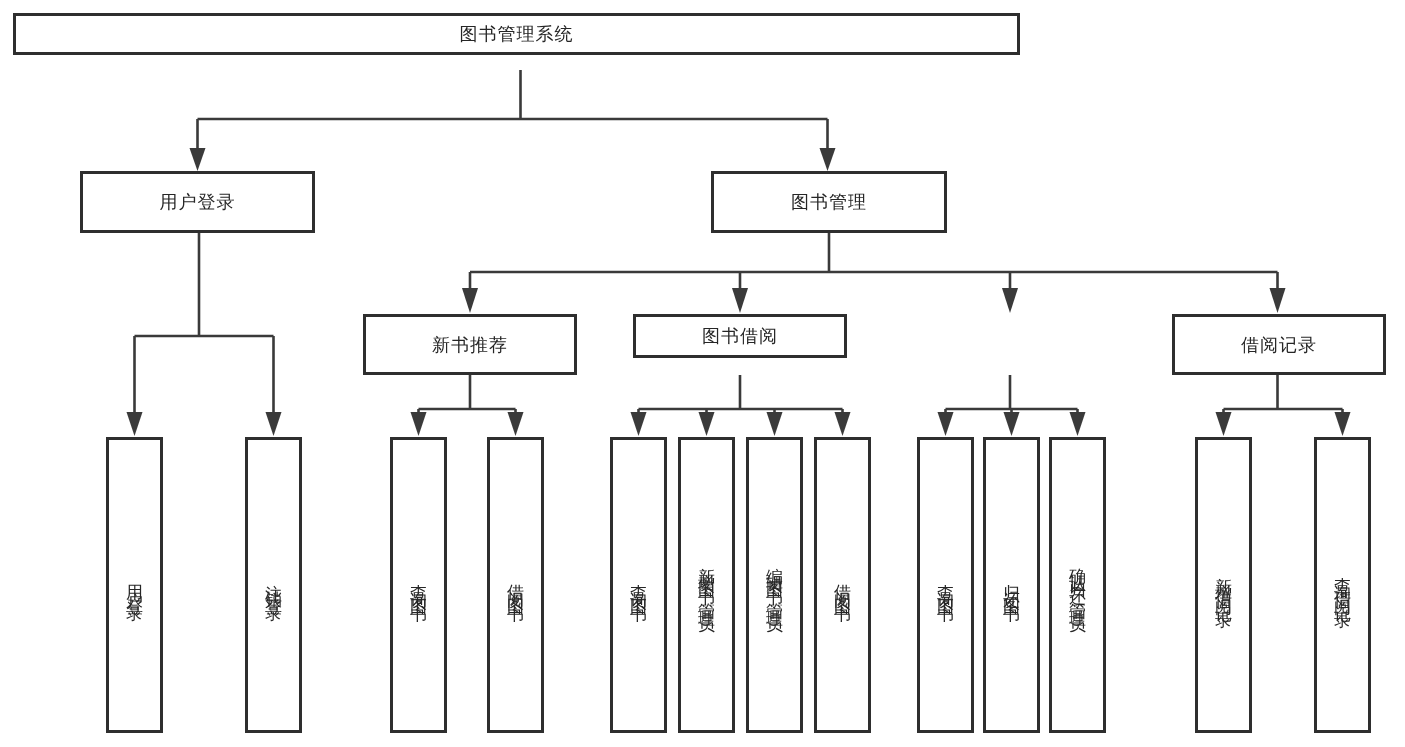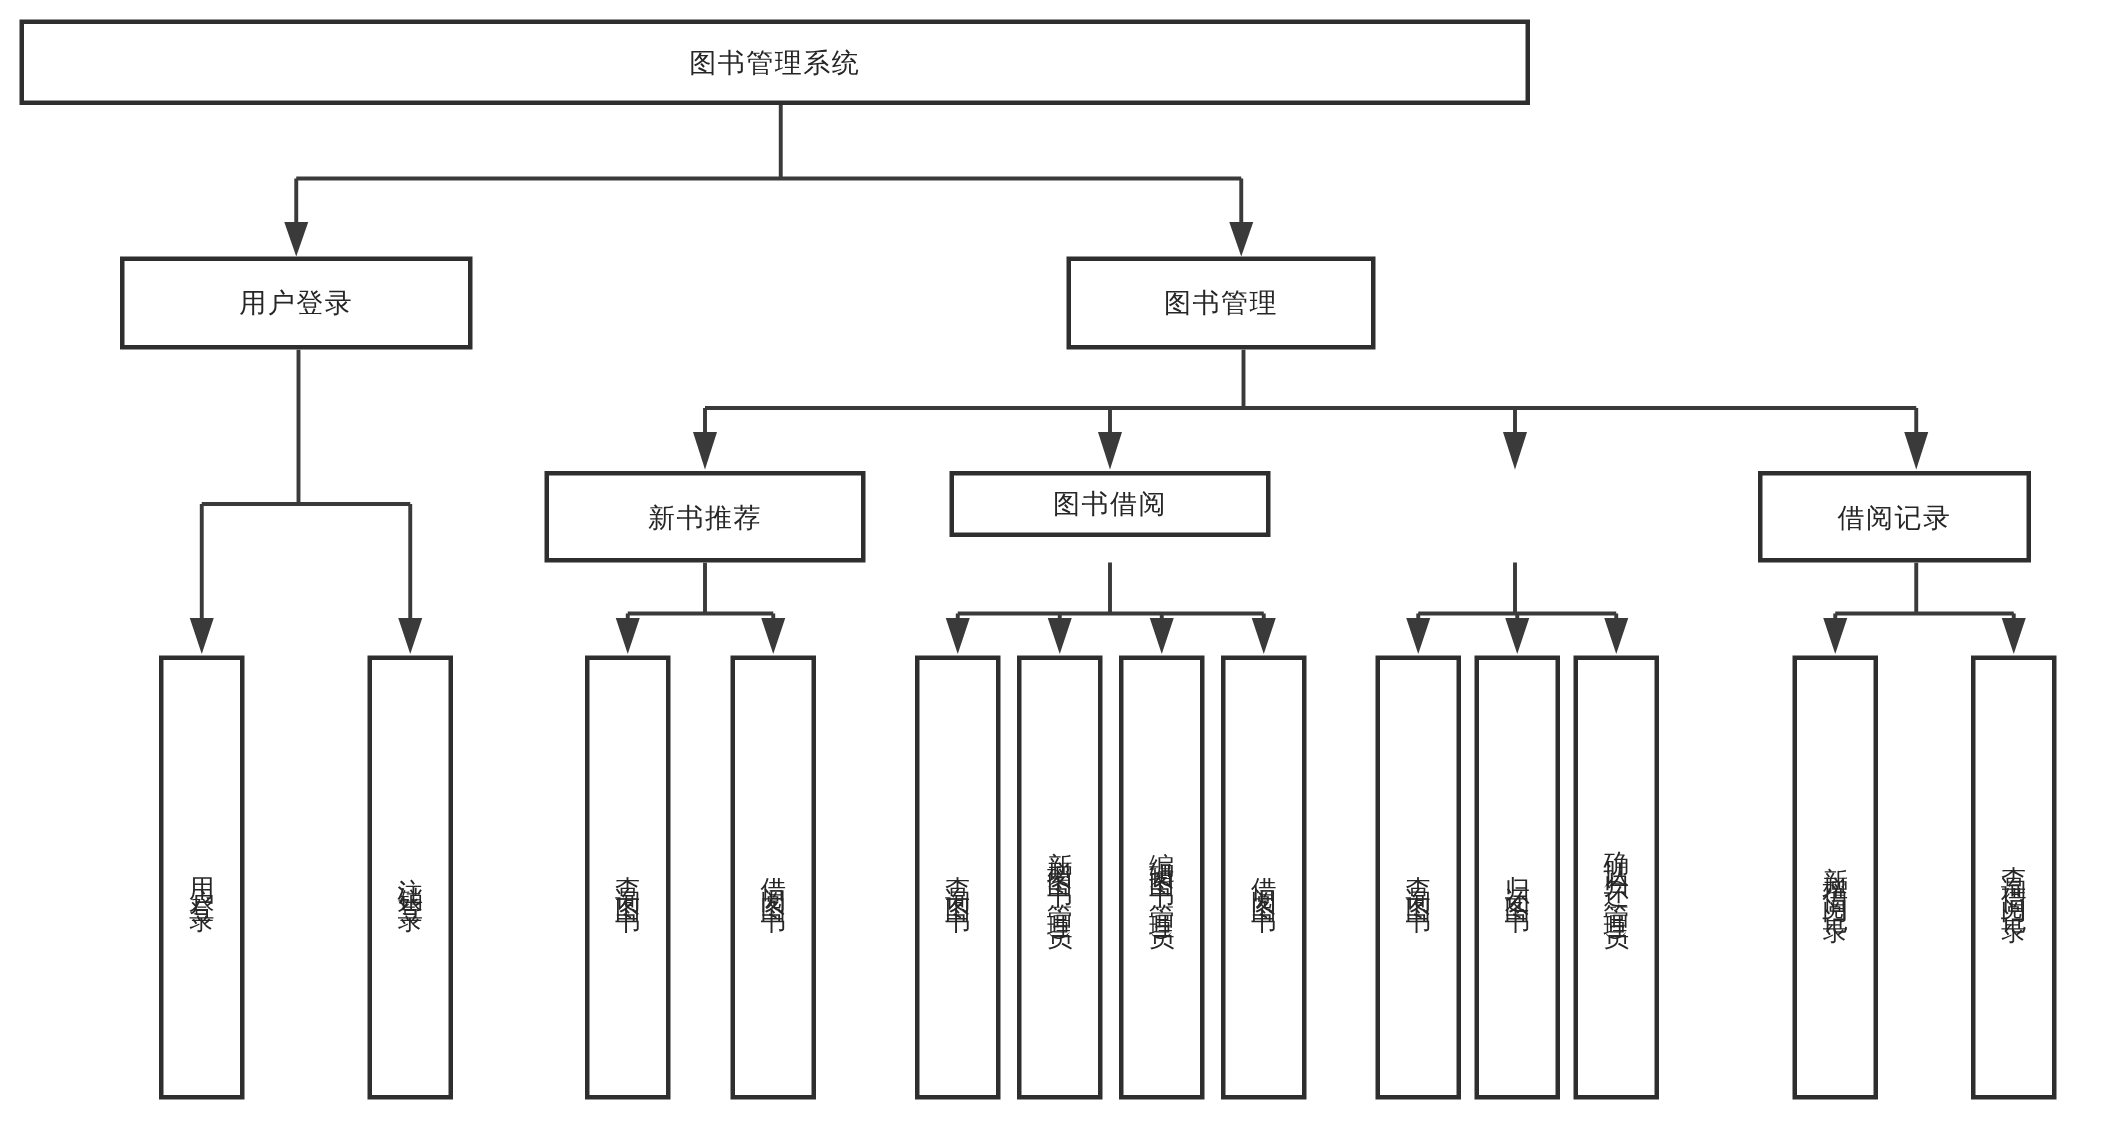--- a/index.html
+++ b/index.html
@@ -54,38 +54,38 @@
     <path d="M1010,375 V409 M945.5,409 H1077.5 M945.5,409 V414 M1011.5,409 V414 M1077.5,409 V414"></path>
     <polygon points="937.5,412 953.5,412 945.5,436"></polygon>
     <polygon points="1003.5,412 1019.5,412 1011.5,436"></polygon>
     <polygon points="1069.5,412 1085.5,412 1077.5,436"></polygon>
 
     <path d="M1277.5,375 V409 M1223.5,409 H1342.5 M1223.5,409 V414 M1342.5,409 V414"></path>
     <polygon points="1215.5,412 1231.5,412 1223.5,436"></polygon>
     <polygon points="1334.5,412 1350.5,412 1342.5,436"></polygon>
   </svg>
 
-  <div class="node h-node" style="left:13px;top:13px;width:1007px;height:57px;">
+  <div class="node h-node" style="left:13px;top:13px;width:1007px;height:42px;">
     <span>图书管理系统</span>
   </div>
 
   <div class="node h-node" style="left:80px;top:171px;width:235px;height:62px;">
     <span>用户登录</span>
   </div>
-  <div class="node h-node" style="left:711px;top:171px;width:206px;height:62px;">
+  <div class="node h-node" style="left:711px;top:171px;width:236px;height:62px;">
     <span>图书管理</span>
   </div>
 
   <div class="node h-node" style="left:363px;top:314px;width:214px;height:61px;">
     <span>新书推荐</span>
   </div>
   <div class="node h-node" style="left:633px;top:314px;width:214px;height:44px;">
     <span>图书借阅</span>
   </div>
-  <div class="node h-node" style="left:1172px;top:314px;width:182px;height:61px;text-align:center;">
+  <div class="node h-node" style="left:1172px;top:314px;width:214px;height:61px;text-align:center;">
     <span>借阅记录</span>
   </div>
 
   <div class="node v-node" style="left:106px;top:437px;width:57px;height:296px;">
     <span class="vtext">用户登录</span>
   </div>
   <div class="node v-node" style="left:245px;top:437px;width:57px;height:296px;">
     <span class="vtext">注销登录</span>
   </div>
 

